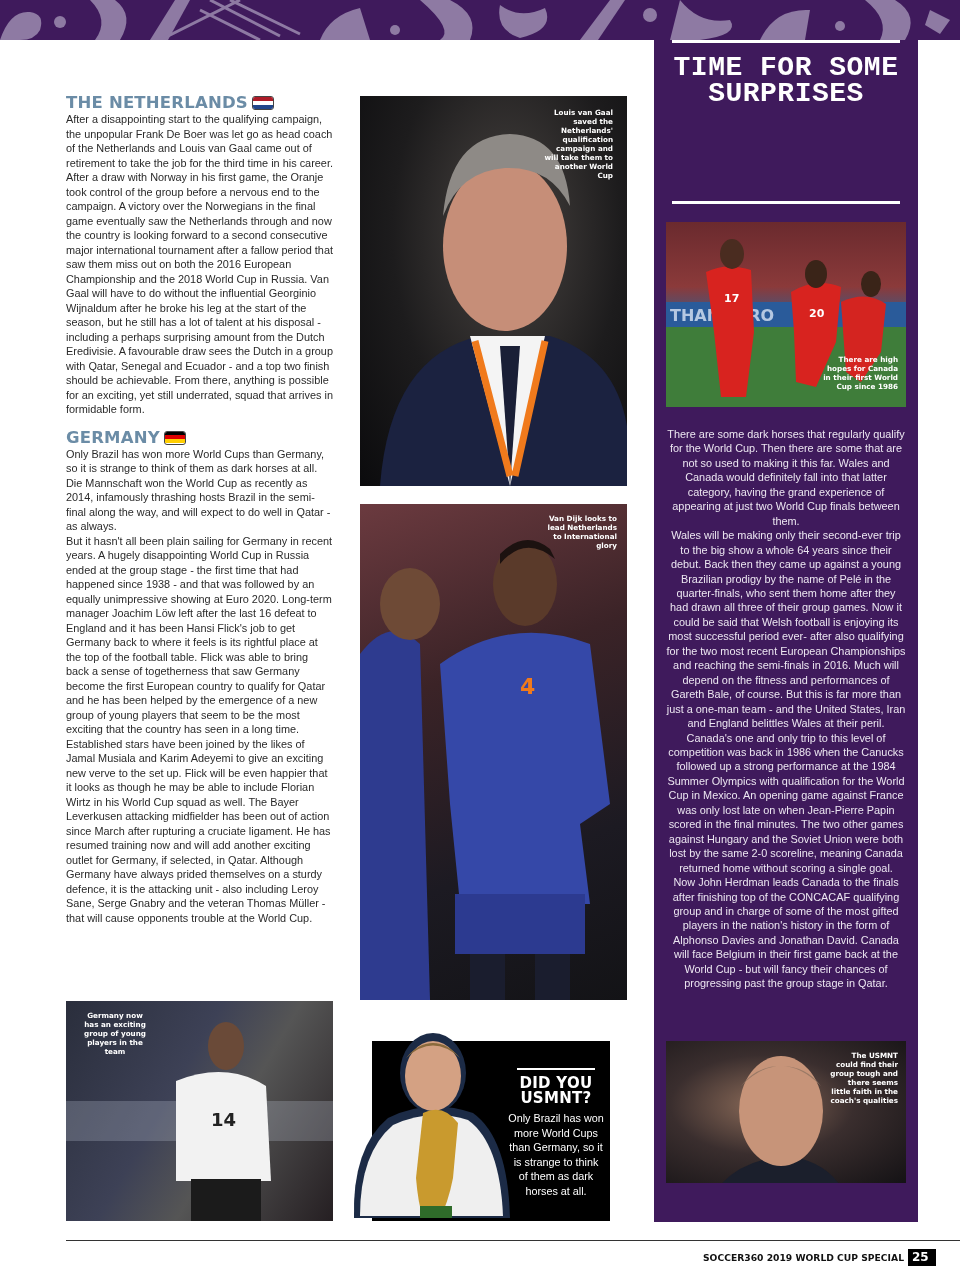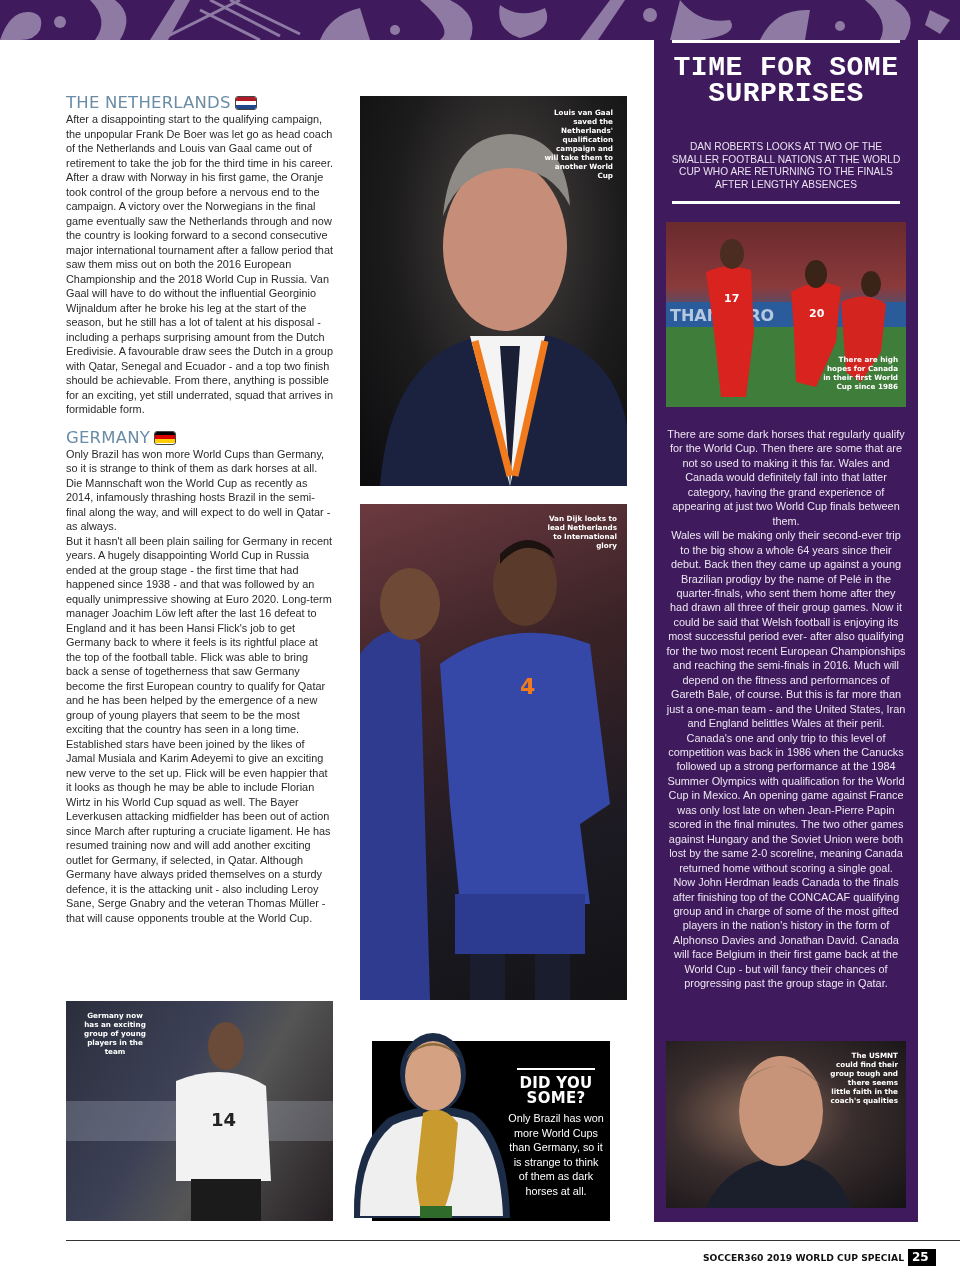--- a/index.html
+++ b/index.html
@@ -5,37 +5,37 @@
   * { box-sizing: border-box; margin: 0; padding: 0; }
   html, body { width: 960px; height: 1280px; background: #ffffff; overflow: hidden; }
   body { position: relative; font-family: "Liberation Sans", sans-serif; color: #222; }
 
   
   .banner { position: absolute; left: 0; top: 0; width: 960px; height: 40px; background: #3f1a5c; overflow: hidden; }
   .banner svg { position: absolute; left: 0; top: 0; }
 
   
   .col-left { position: absolute; left: 66px; top: 94px; width: 268px; }
-  .section-head { display: flex; align-items: center; gap: 4px; font-family: "DejaVu Sans", sans-serif; font-weight: 400; font-size: 16.5px; color: #6b8ca6; letter-spacing: 0.2px; line-height: 18px; }
+  .section-head { display: flex; align-items: center; gap: 4px; font-family: "DejaVu Sans", sans-serif; font-weight: 700; font-size: 16.5px; color: #6b8ca6; letter-spacing: 0.2px; line-height: 18px; }
   .flag { display: inline-block; width: 22px; height: 14px; border-radius: 3px; overflow: hidden; border: 1px solid #444; }
   .flag div { height: 33.33%; }
   .body-text { font-size: 10.9px; line-height: 14.5px; color: #2a2a2a; }
   .body-text p { margin: 0; }
   .ger-head { margin-top: 12px; }
 
   
   .photo { position: absolute; overflow: hidden; }
   .caption { position: absolute; font-family: "DejaVu Sans", sans-serif; font-weight: bold; font-size: 7.2px; line-height: 9px; color: #fff; text-align: center; }
   .cap-right { text-align: right; }
 
   .p-vangaal { left: 360px; top: 96px; width: 267px; height: 390px; background: radial-gradient(ellipse at 55% 35%, #4a4542 0%, #1d1c1d 55%, #0b0b0d 100%); }
   .p-vandijk { left: 360px; top: 504px; width: 267px; height: 496px; background: linear-gradient(160deg, #6b3a3f 0%, #3b2327 35%, #1c1a22 70%, #131316 100%); }
   .p-germany { left: 66px; top: 1001px; width: 267px; height: 220px; background: linear-gradient(120deg, #2a2e3c 0%, #3d4156 40%, #555 60%, #251f22 100%); }
   .p-canada { left: 666px; top: 222px; width: 240px; height: 185px; background: linear-gradient(180deg, #6a2a2e 0%, #8b3a3a 35%, #2b5f95 55%, #3d7a3d 72%, #2e6a30 100%); }
-  .p-usmnt { left: 666px; top: 1041px; width: 240px; height: 167px; background: radial-gradient(ellipse at 40% 45%, #8a6a58 0%, #3a2e2e 45%, #141215 100%); }
+  .p-usmnt { left: 666px; top: 1041px; width: 240px; height: 142px; background: radial-gradient(ellipse at 40% 45%, #8a6a58 0%, #3a2e2e 45%, #141215 100%); }
 
   
   .dyk-box { position: absolute; left: 372px; top: 1041px; width: 238px; height: 180px; background: #000; }
   .dyk-cutout { position: absolute; left: 348px; top: 1028px; width: 165px; height: 195px; }
   .dyk-text { position: absolute; left: 508px; top: 1068px; width: 96px; text-align: center; color: #fff; }
   .dyk-rule { width: 78px; height: 2px; background: #fff; margin: 0 auto 6px; }
   .dyk-title { font-family: "DejaVu Sans", sans-serif; font-weight: 900; font-size: 15px; line-height: 15px; letter-spacing: 0.3px; }
   .dyk-body { font-size: 10.8px; line-height: 14.5px; margin-top: 5px; }
 
   
@@ -150,28 +150,27 @@
     <path d="M12 188 Q12 125 45 97 Q82 80 120 92 Q152 115 155 188 Z" fill="#efefef"></path>
     <ellipse cx="85" cy="45" rx="33" ry="40" fill="#1c2b46"></ellipse>
     <ellipse cx="85" cy="48" rx="28" ry="35" fill="#d4a183"></ellipse>
     <path d="M58 30 Q85 5 112 30 Q100 15 85 15 Q70 15 58 30 Z" fill="#8a6a3c"></path>
     <path d="M75 85 Q95 75 110 95 L105 150 Q100 175 92 190 L75 190 Q70 175 68 150 Z" fill="#c99a2e"></path>
     <rect x="72" y="178" width="32" height="12" fill="#2f6b2a"></rect>
   </svg>
 </div>
 <div class="dyk-text">
   <div class="dyk-rule"></div>
-  <div class="dyk-title">DID YOU SOME?</div>
+  <div class="dyk-title">DID YOU USMNT?</div>
   <div class="dyk-body">Only Brazil has won more World Cups than Germany, so it is strange to think of them as dark horses at all.</div>
 </div>
 
 <div class="panel">
   <div class="panel-rule" style="top:0px;"></div>
   <div class="panel-title">TIME FOR SOME SURPRISES</div>
-  <div class="panel-standfirst">DAN ROBERTS LOOKS AT TWO OF THE SMALLER FOOTBALL NATIONS AT THE WORLD CUP WHO ARE RETURNING TO THE FINALS AFTER LENGTHY ABSENCES</div>
   <div class="panel-rule" style="top:161px;"></div>
   <div class="panel-body">
     <p>There are some dark horses that regularly qualify for the World Cup. Then there are some that are not so used to making it this far. Wales and Canada would definitely fall into that latter category, having the grand experience of appearing at just two World Cup finals between them.</p>
     <p>Wales will be making only their second-ever trip to the big show a whole 64 years since their debut. Back then they came up against a young Brazilian prodigy by the name of Pelé in the quarter-finals, who sent them home after they had drawn all three of their group games. Now it could be said that Welsh football is enjoying its most successful period ever- after also qualifying for the two most recent European Championships and reaching the semi-finals in 2016. Much will depend on the fitness and performances of Gareth Bale, of course. But this is far more than just a one-man team - and the United States, Iran and England belittles Wales at their peril.</p>
     <p>Canada's one and only trip to this level of competition was back in 1986 when the Canucks followed up a strong performance at the 1984 Summer Olympics with qualification for the World Cup in Mexico. An opening game against France was only lost late on when Jean-Pierre Papin scored in the final minutes. The two other games against Hungary and the Soviet Union were both lost by the same 2-0 scoreline, meaning Canada returned home without scoring a single goal.</p>
     <p>Now John Herdman leads Canada to the finals after finishing top of the CONCACAF qualifying group and in charge of some of the most gifted players in the nation's history in the form of Alphonso Davies and Jonathan David. Canada will face Belgium in their first game back at the World Cup - but will fancy their chances of progressing past the group stage in Qatar.</p>
   </div>
 </div>
 
 <div class="photo p-canada">

